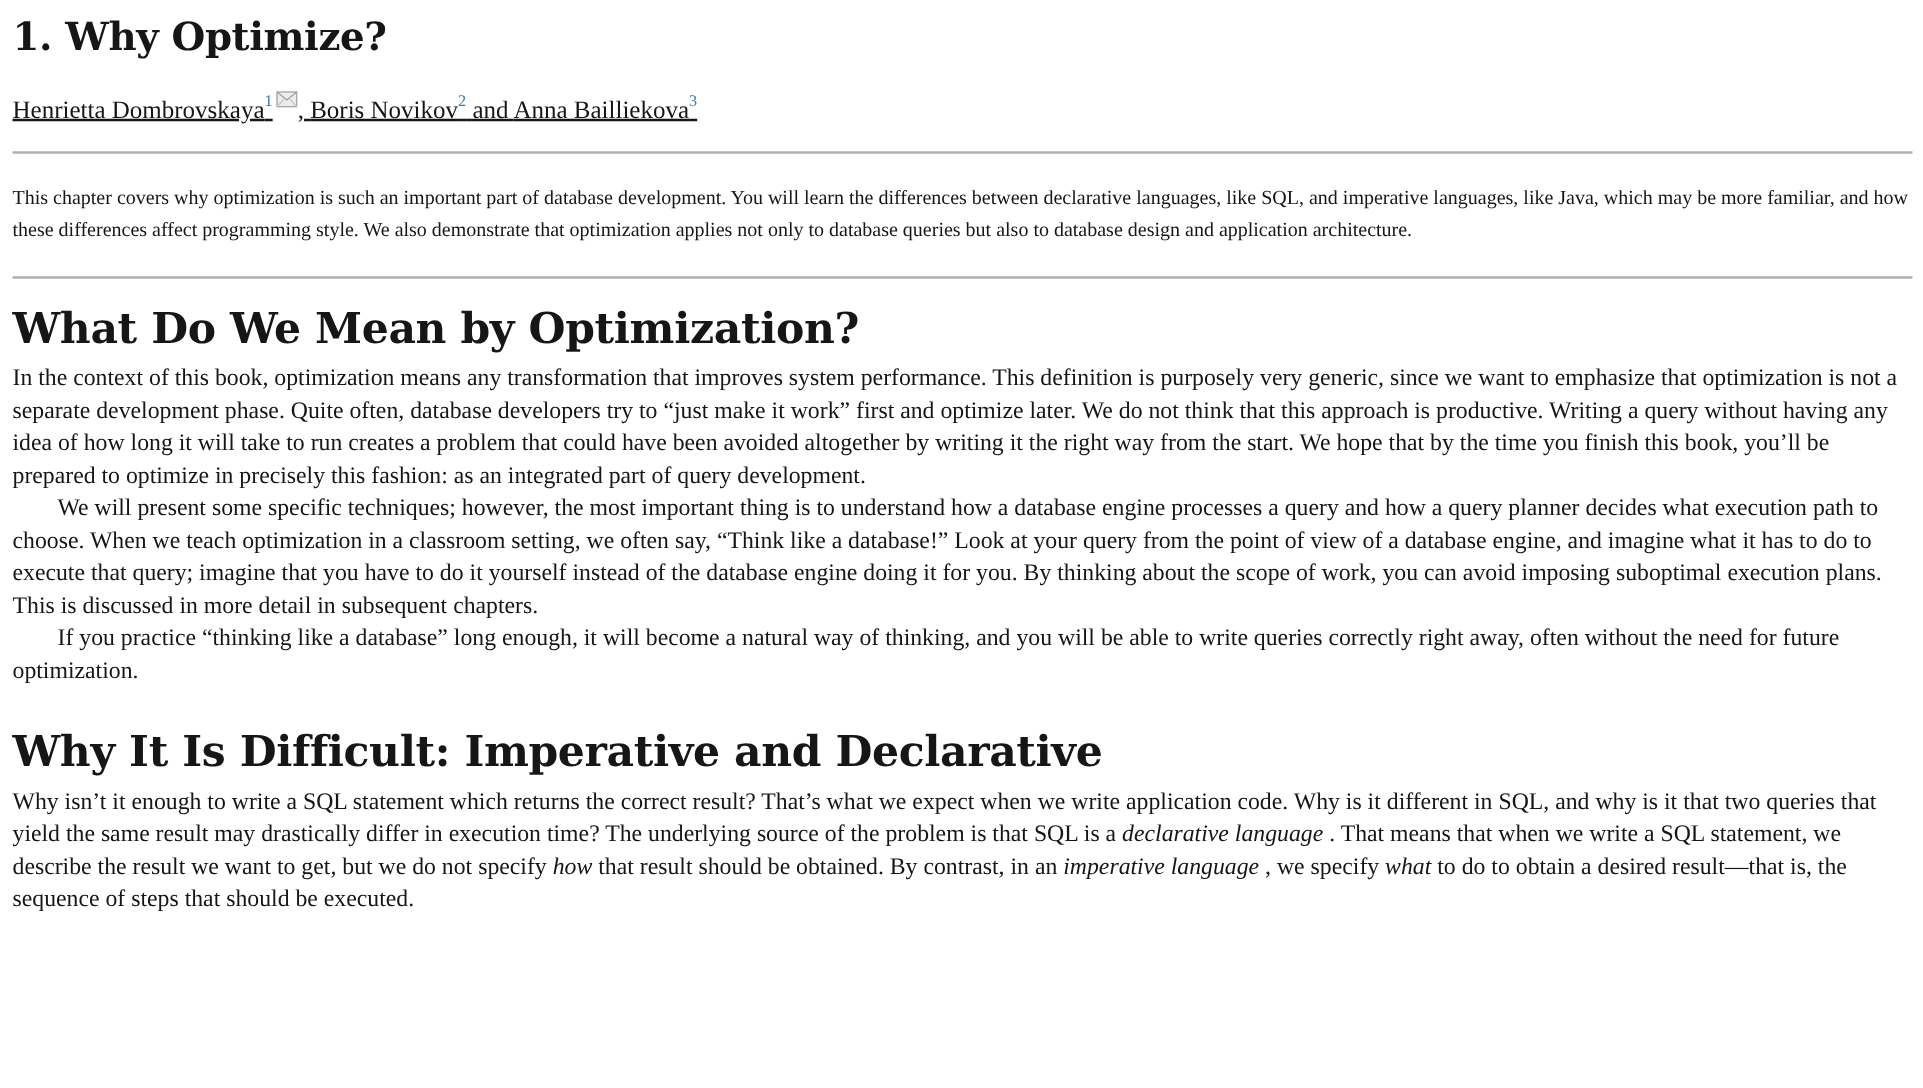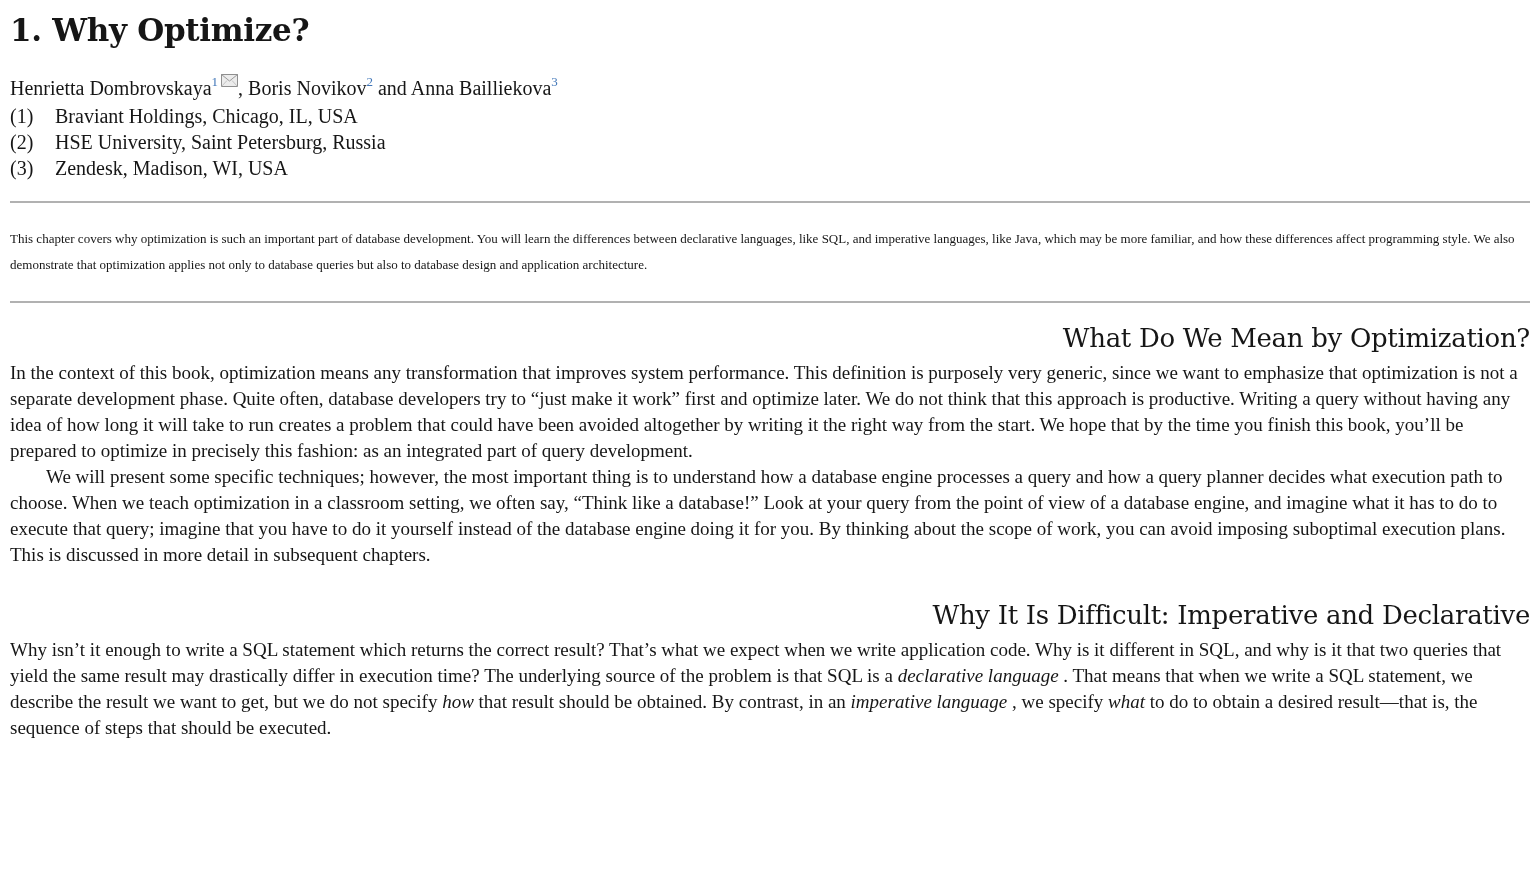--- a/index.html
+++ b/index.html
@@ -18,20 +18,21 @@
     font-family: "DejaVu Serif", serif;
     font-size: 31px;
     font-weight: bold;
     margin: 4px 0 27px 0;
     letter-spacing: -0.3px;
   }
   .authors-line {
     font-size: 20px;
     line-height: 26px;
     margin: 4px 0 2px 0;
+    text-decoration: underline;
   }
   sup.aff-ref {
     color: #4076b8;
     font-size: 13px;
     line-height: 0;
     position: relative;
     top: -1px;
   }
   .email-icon-wrap {
     display: inline-block;
@@ -47,31 +48,30 @@
   }
   .affiliation-row { white-space: nowrap; }
   .aff-num { display: inline-block; width: 45px; }
   hr.rule {
     border: none;
     border-top: 2px solid #b1b1b1;
     margin: 0;
   }
   hr.rule-top { margin-top: 20px; }
   p.abstract {
-    font-size: 13px;
+    font-size: 16px;
     line-height: 26px;
     margin: 23px 0 23px 0;
   }
   h2.section-heading {
     font-family: "DejaVu Serif", serif;
-    font-size: 26px;
-    font-weight: normal;
+    font-size: 34px;
+    font-weight: bold;
     margin: 20px 0 7px 0;
     letter-spacing: -0.3px;
-    text-align: right;
   }
   h2.section-heading.spaced { margin-top: 32px; }
   p.body-para {
     font-size: 19px;
     line-height: 26px;
     margin: 0;
   }
   p.body-para.indented { text-indent: 36px; }
   em { }
 </style>
@@ -81,34 +81,30 @@
 <div class="page">
 
   <h1 class="chapter-title">1. Why Optimize?</h1>
 
   <p class="authors-line"><span>Henrietta Dombrovskaya</span><sup class="aff-ref">1</sup><span class="email-icon-wrap"><svg width="17" height="13" viewBox="0 0 17 13">
           <rect x="0.5" y="0.5" width="16" height="12" fill="#ececec" stroke="#8f8f8f"></rect>
           <path d="M0.5 0.5 L8.5 7 L16.5 0.5" fill="none" stroke="#9a9a9a"></path>
           <path d="M0.5 12.5 L6 6.5 M16.5 12.5 L11 6.5" fill="none" stroke="#c2c2c2"></path>
         </svg></span><span>, </span><span>Boris Novikov</span><sup class="aff-ref">2</sup><span> and </span><span>Anna Bailliekova</span><sup class="aff-ref">3</sup></p>
 
-  <div class="affiliations">
-    <div class="affiliation-row"><span class="aff-num">(1)</span><span>Braviant Holdings, Chicago, IL, USA</span></div>
-    <div class="affiliation-row"><span class="aff-num">(2)</span><span>HSE University, Saint Petersburg, Russia</span></div>
-    <div class="affiliation-row"><span class="aff-num">(3)</span><span>Zendesk, Madison, WI, USA</span></div>
-  </div>
 
   <hr class="rule rule-top">
 
   <p class="abstract">This chapter covers why optimization is such an important part of database development. You will learn the differences between declarative languages, like SQL, and imperative languages, like Java, which may be more familiar, and how these differences affect programming style. We also demonstrate that optimization applies not only to database queries but also to database design and application architecture.</p>
 
   <hr class="rule">
 
   <h2 class="section-heading">What Do We Mean by Optimization?</h2>
 
   <p class="body-para">In the context of this book, optimization means any transformation that improves system performance. This definition is purposely very generic, since we want to emphasize that optimization is not a separate development phase. Quite often, database developers try to “just make it work” first and optimize later. We do not think that this approach is productive. Writing a query without having any idea of how long it will take to run creates a problem that could have been avoided altogether by writing it the right way from the start. We hope that by the time you finish this book, you’ll be prepared to optimize in precisely this fashion: as an integrated part of query development.</p>
   <p class="body-para indented">We will present some specific techniques; however, the most important thing is to understand how a database engine processes a query and how a query planner decides what execution path to choose. When we teach optimization in a classroom setting, we often say, “Think like a database!” Look at your query from the point of view of a database engine, and imagine what it has to do to execute that query; imagine that you have to do it yourself instead of the database engine doing it for you. By thinking about the scope of work, you can avoid imposing suboptimal execution plans. This is discussed in more detail in subsequent chapters.</p>
+  <p class="body-para indented">If you practice “thinking like a database” long enough, it will become a natural way of thinking, and you will be able to write queries correctly right away, often without the need for future optimization.</p>
 
   <h2 class="section-heading spaced">Why It Is Difficult: Imperative and Declarative</h2>
 
   <p class="body-para"><span>Why isn’t it enough to write a SQL statement which returns the correct result? That’s what we expect when we write application code. Why is it different in SQL, and why is it that two queries that yield the same result may drastically differ in execution time? The underlying source of the problem is that SQL is a </span><em>declarative language</em><span> . That means that when we write a SQL statement, we describe the result we want to get, but we do not specify </span><em>how</em><span> that result should be obtained. By contrast, in an </span><em>imperative language</em><span> , we specify </span><em>what</em><span> to do to obtain a desired result—that is, the sequence of steps that should be executed.</span></p>
 
 </div>
 
 </body></html>

